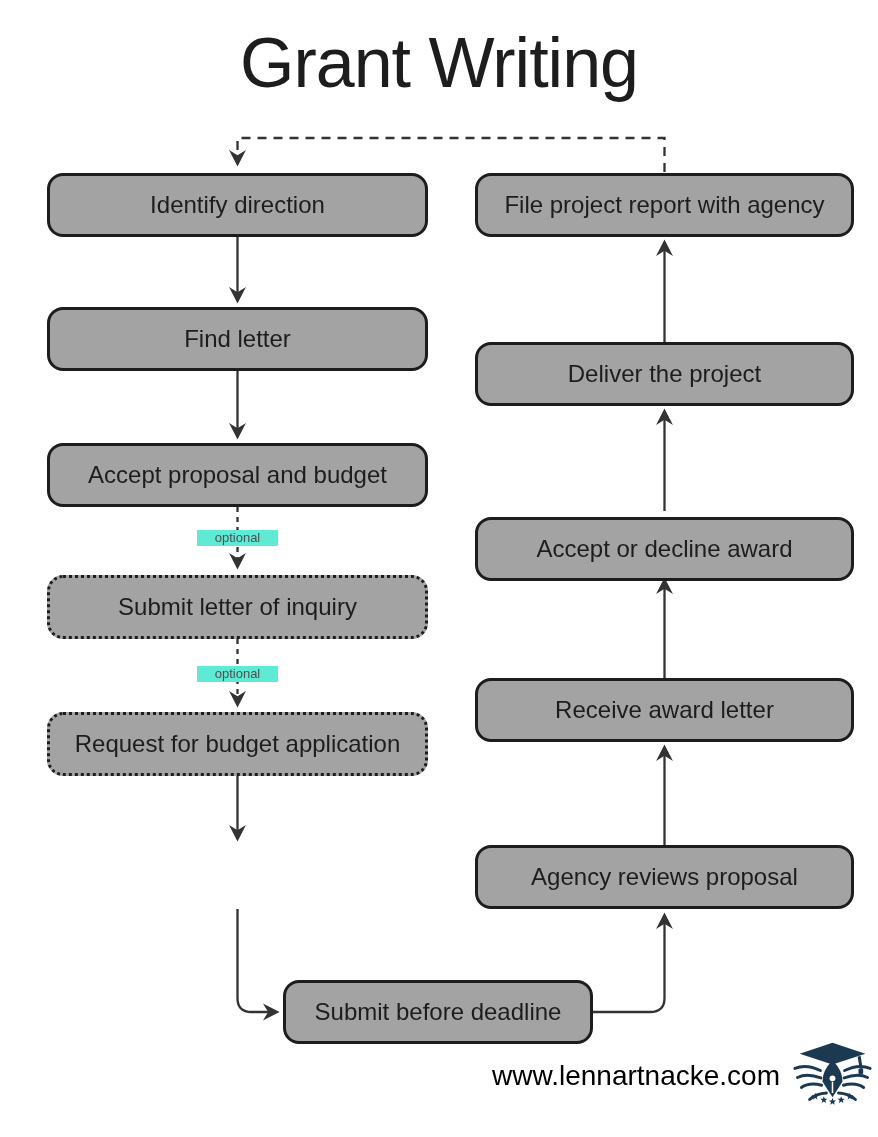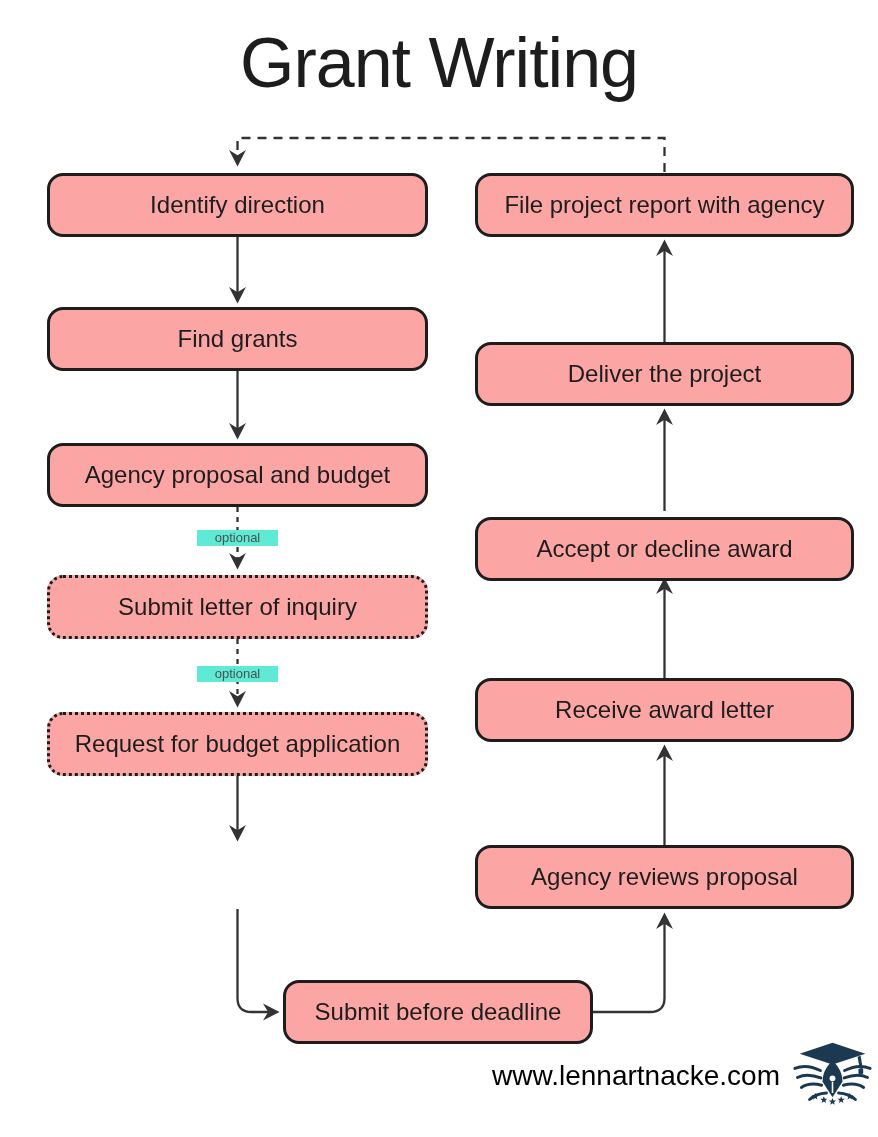--- a/index.html
+++ b/index.html
@@ -27,21 +27,21 @@
   .connectors {
     position: absolute;
     top: 0; left: 0;
     width: 878px; height: 1137px;
     z-index: 1;
   }
   .node {
     position: absolute;
     box-sizing: border-box;
     height: 64px;
-    background: #fca5a5;
+    background: #a3a3a3;
     border: 3px solid #1d1d1d;
     border-radius: 16px;
     display: flex;
     align-items: center;
     justify-content: center;
     font-size: 24px;
     color: #1d1d1d;
     z-index: 2;
     text-align: center;
   }
@@ -107,24 +107,24 @@
       <path d="M664.5 342 V243" marker-end="url(#arrow)"></path>
 
       <path d="M664.5 172 V138 H237.5 V163" stroke-dasharray="9 7" marker-end="url(#arrow)"></path>
     </g>
   </svg>
 
   <div class="node col-left" style="top:173px">
     <span>Identify direction</span>
   </div>
   <div class="node col-left" style="top:307px">
-    <span>Find grants</span>
+    <span>Find letter</span>
   </div>
   <div class="node col-left" style="top:443px">
-    <span>Agency proposal and budget</span>
+    <span>Accept proposal and budget</span>
   </div>
   <div class="node col-left dotted" style="top:575px">
     <span>Submit letter of inquiry</span>
   </div>
   <div class="node col-left dotted" style="top:712px">
     <span>Request for budget application</span>
   </div>
 
   <div class="optional-label" style="top:530px">optional</div>
   <div class="optional-label" style="top:666px">optional</div>

